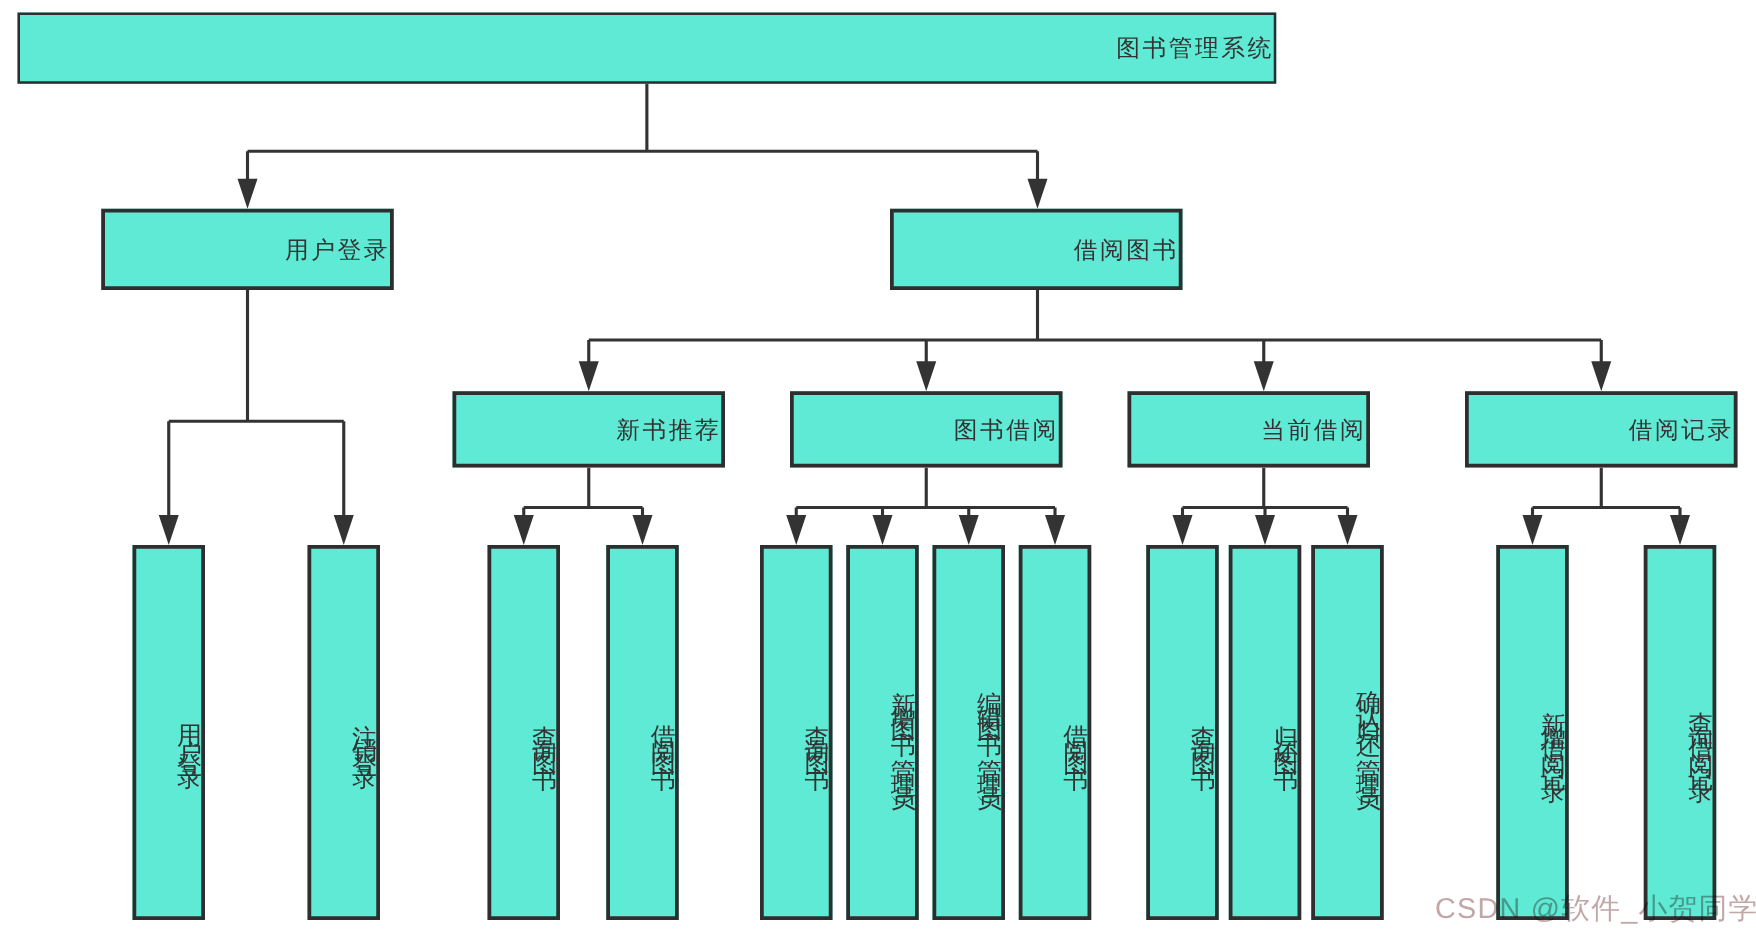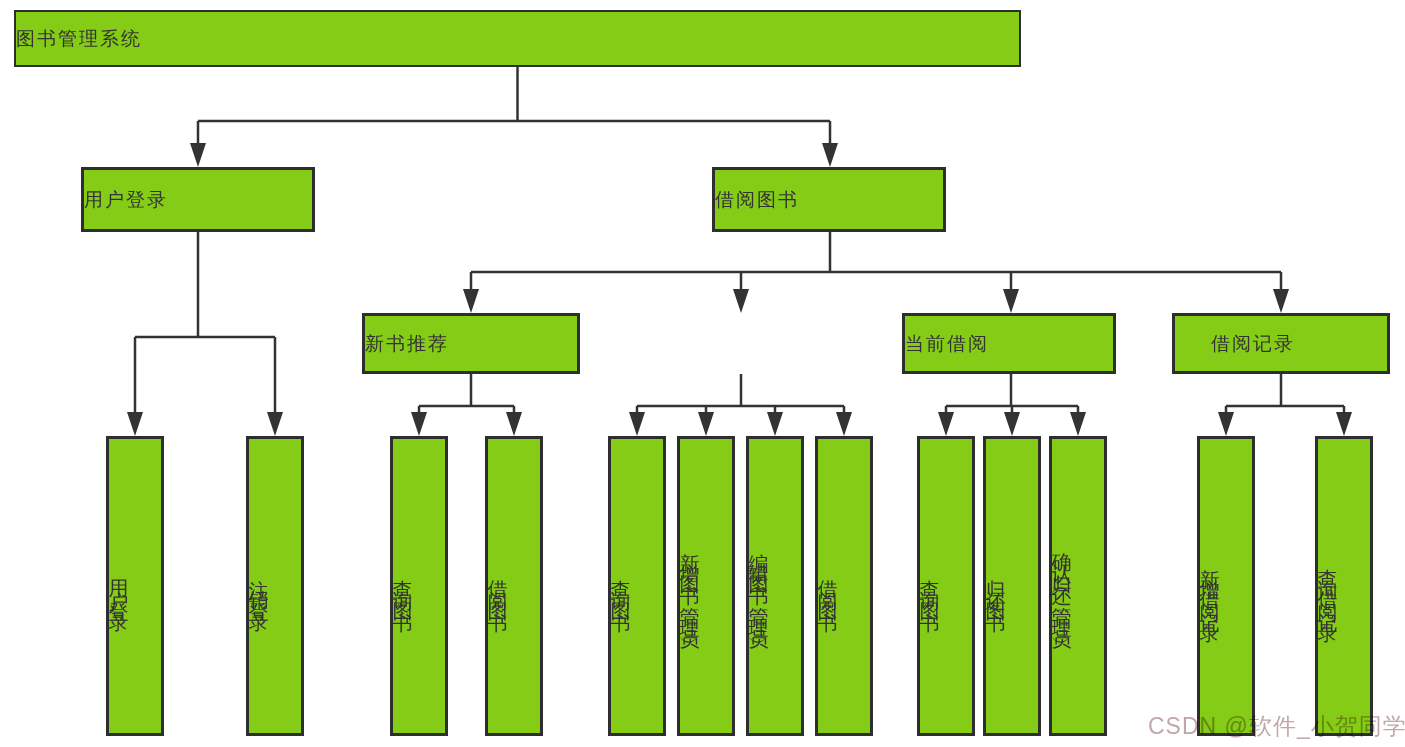--- a/index.html
+++ b/index.html
@@ -4,22 +4,22 @@
 <style>
   html,body{margin:0;padding:0;}
   body{
     width:1405px;height:747px;position:relative;background:#ffffff;
     font-family:"Liberation Sans","DejaVu Sans",sans-serif;
     overflow:hidden;
   }
   #stage{position:absolute;inset:0;width:1405px;height:747px;}
   svg.connectors{position:absolute;left:0;top:0;z-index:1;}
   .box{
-    position:absolute;background:#84cc16;border:3px solid #2e2e2e;
-    box-sizing:border-box;display:flex;align-items:center;justify-content:flex-start;
+    position:absolute;background:#5eead4;border:3px solid #2e2e2e;
+    box-sizing:border-box;display:flex;align-items:center;justify-content:flex-end;
     color:#333333;z-index:2;
   }
   .hbox{font-size:19px;letter-spacing:2px;}
   .root{border-width:2px;}
   .vbox span{
     writing-mode:vertical-rl;text-orientation:mixed;
     font-size:20px;letter-spacing:11px;line-height:1;color:#333333;
   }
   .watermark{
     position:absolute;z-index:5;font-size:23px;letter-spacing:1px;
@@ -116,21 +116,24 @@
   <div class="box hbox" style="left:81px;top:167px;width:234px;height:65px;">
     <span>用户登录</span>
   </div>
   <div class="box hbox" style="left:712px;top:167px;width:234px;height:65px;">
     <span>借阅图书</span>
   </div>
 
   <div class="box hbox" style="left:362px;top:313px;width:218px;height:61px;">
     <span>新书推荐</span>
   </div>
-  <div class="box hbox" style="left:902px;top:313px;width:214px;height:61px;">
+  <div class="box hbox" style="left:632px;top:313px;width:218px;height:61px;">
+    <span>图书借阅</span>
+  </div>
+  <div class="box hbox" style="left:902px;top:313px;width:194px;height:61px;">
     <span>当前借阅</span>
   </div>
   <div class="box hbox" style="left:1172px;top:313px;width:218px;height:61px;padding-left:36px;">
     <span>借阅记录</span>
   </div>
 
   <div class="box vbox" style="left:106px;top:436px;width:58px;height:300px;">
     <span>用户登录</span>
   </div>
   <div class="box vbox" style="left:246px;top:436px;width:58px;height:300px;">

